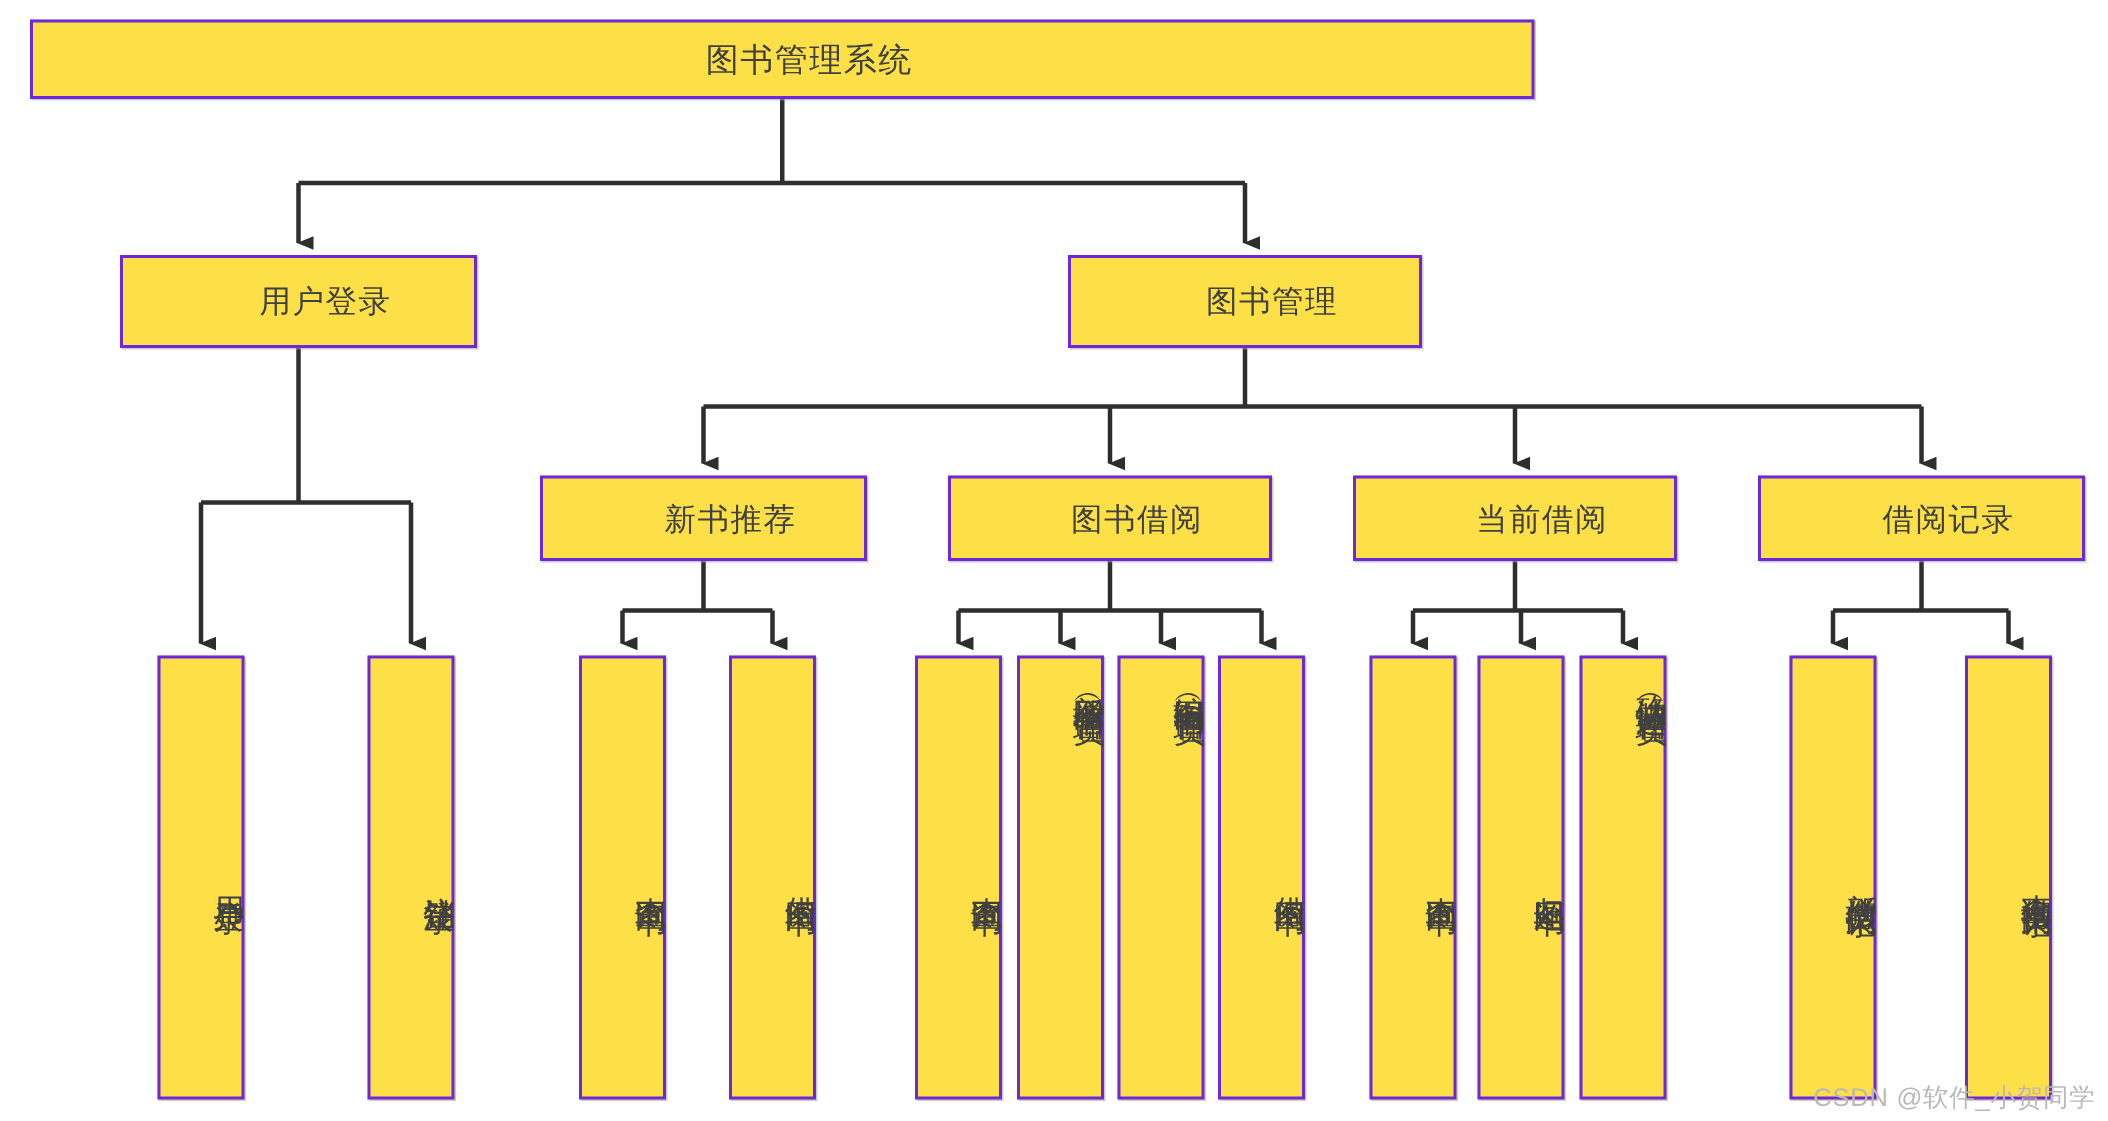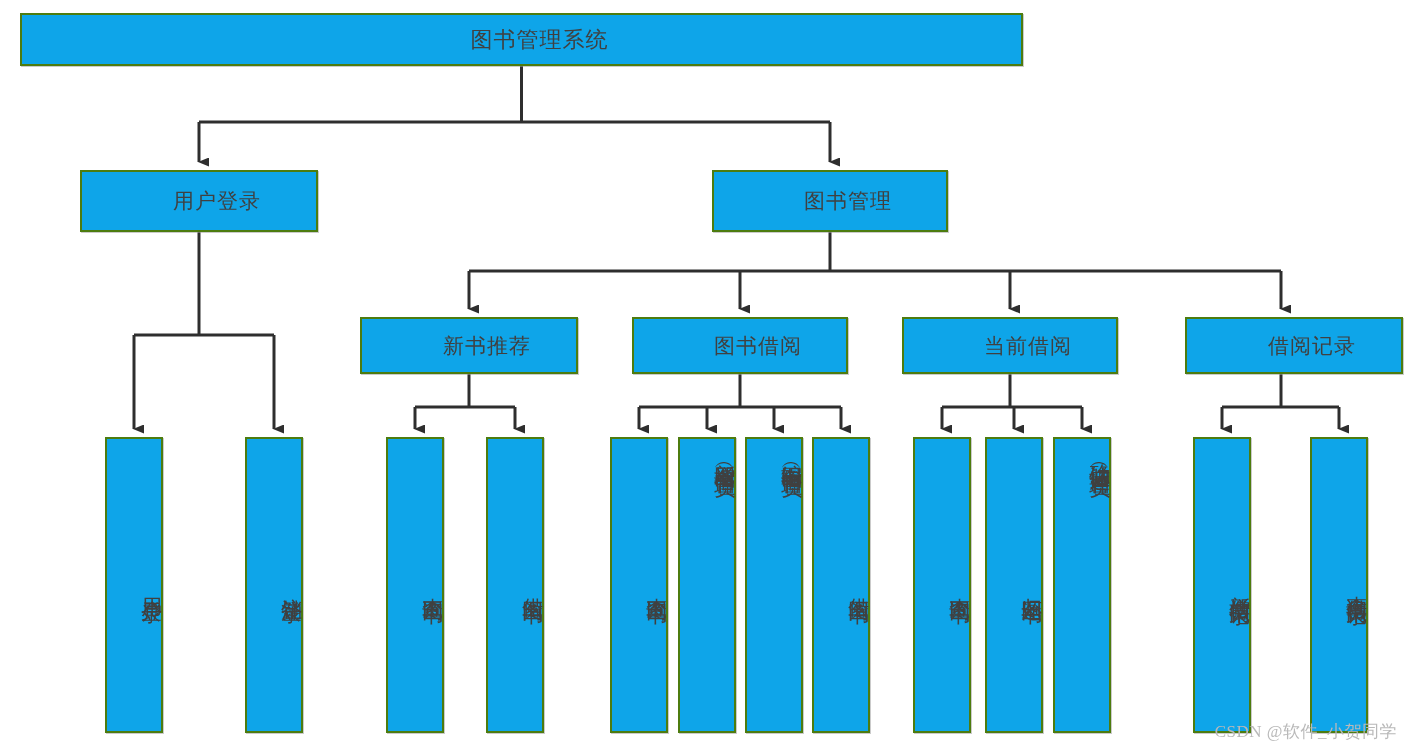--- a/index.html
+++ b/index.html
@@ -22,22 +22,22 @@
   svg#flow-svg {
     position: absolute;
     left: 0;
     top: 0;
     width: 1405px;
     height: 747px;
   }
   .node-box {
     position: absolute;
     box-sizing: border-box;
-    border: 2px solid #4d7c0f;
-    background: #0ea5e9;
+    border: 2px solid #6d28d9;
+    background: #fde047;
     display: flex;
     align-items: center;
     justify-content: center;
     color: #3a3a3a;
     box-shadow: 1px 1px 0 rgba(160,160,160,0.55);
     padding-left: 36px;
   }
   .node-label {
     color: #404040;
     letter-spacing: 1px;
@@ -69,21 +69,20 @@
   }
   .watermark {
     position: absolute;
     right: 8px;
     bottom: 4px;
     font-size: 17px;
     color: #b9b9b9;
     letter-spacing: 0.5px;
     white-space: nowrap;
     pointer-events: none;
-    font-family: Liberation Serif, serif;
   }
 </style>
 </head>
 <body>
 
 <div id="diagram-root">
 
   <svg id="flow-svg" viewBox="0 0 1405 747" xmlns="http://www.w3.org/2000/svg">
     <defs>
       <marker id="arrowhead" markerWidth="10" markerHeight="12" refX="4.5" refY="10" orient="auto" markerUnits="userSpaceOnUse">
@@ -163,21 +162,21 @@
 
   <div class="node-box node-h" style="left:632px; top:317px; width:216px; height:57px;">
     <span class="node-label">图书借阅</span>
   </div>
   <div class="node-box node-h" style="left:360px; top:317px; width:218px; height:57px;">
     <span class="node-label">新书推荐</span>
   </div>
   <div class="node-box node-h" style="left:902px; top:317px; width:216px; height:57px;font-family:Liberation Serif, serif;">
     <span class="node-label">当前借阅</span>
   </div>
-  <div class="node-box node-h" style="left:1172px; top:317px; width:218px; height:57px;margin-left:13px;">
+  <div class="node-box node-h" style="left:1172px; top:317px; width:218px; height:57px;">
     <span class="node-label">借阅记录</span>
   </div>
 
   <div class="node-box node-v center-v" style="left:105px; top:437px; width:58px; height:296px;">
     <span class="node-label">用户登录</span>
   </div>
   <div class="node-box node-v center-v" style="left:245px; top:437px; width:58px; height:296px;">
     <span class="node-label">注销登录</span>
   </div>
 

